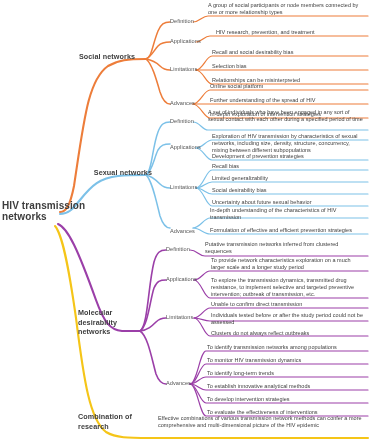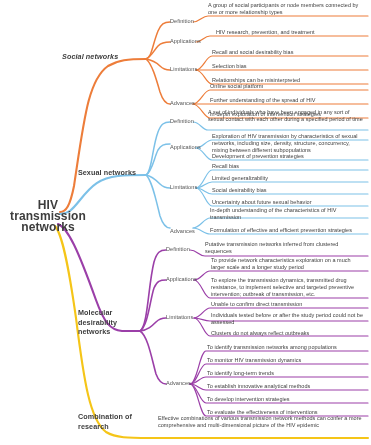--- a/index.html
+++ b/index.html
@@ -9,32 +9,31 @@
     -webkit-font-smoothing:antialiased;
   }
   #map{position:absolute;left:0;top:0;width:371px;height:445px;}
   svg.lines{position:absolute;left:0;top:0;width:371px;height:445px;pointer-events:none;}
 
   .node{position:absolute;box-sizing:border-box;}
 
   
   .root{
     left:2px;top:200px;width:92px;
-    text-align:center;
-    font-size:12px;font-weight:bold;color:#3d3d3d;line-height:11px;
+    font-size:10px;font-weight:bold;color:#3d3d3d;line-height:11px;
     letter-spacing:.1px;
   }
 
   
   .l1{
     font-size:7.2px;font-weight:bold;color:#3d3d3d;line-height:9.5px;
     letter-spacing:.1px;
   }
-  .l1.social{left:62px;top:52px;width:90px;text-align:left;font-style:italic;}
-  .l1.sexual{left:62px;top:168px;width:90px;text-align:center;}
+  .l1.social{left:62px;top:52px;width:90px;text-align:center;}
+  .l1.sexual{left:62px;top:168px;width:90px;text-align:right;}
   .l1.molecular{left:78px;top:308px;width:62px;text-align:left;}
   .l1.combo{left:78px;top:412px;width:76px;text-align:left;}
 
   
   .l2{
     font-size:5.6px;color:#555555;line-height:7px;letter-spacing:.05px;
     text-align:left;
   }
 
   

